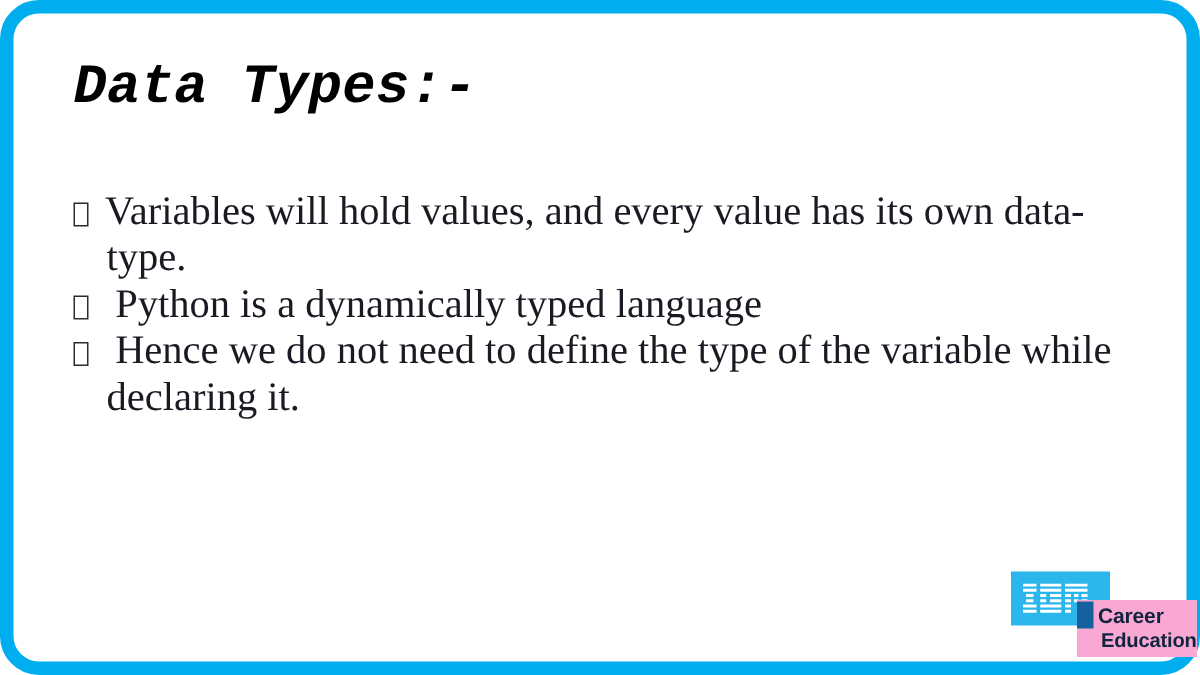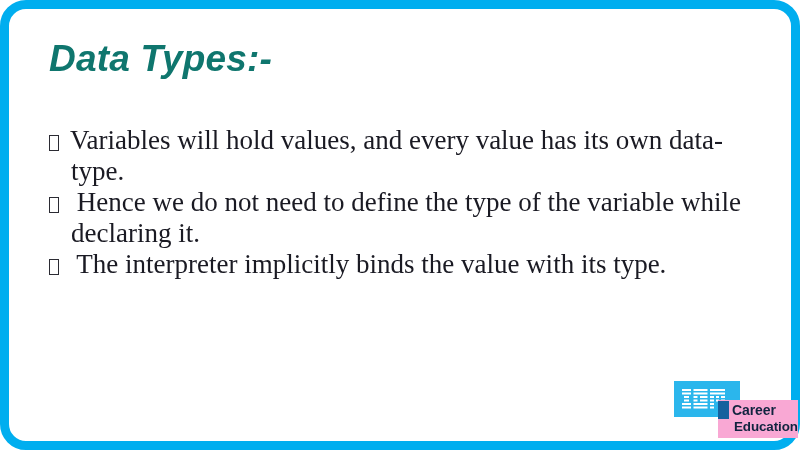--- a/index.html
+++ b/index.html
@@ -48,25 +48,25 @@
     border-radius: 18px;
     overflow: hidden;
     z-index: 1;
   }
 
   
   #slide-title {
     position: absolute;
     left: 40px;
     top: 29px;
-    font-family: Liberation Sans, sans-serif;
+    font-family: Liberation Mono, monospace;
     font-size: 37px;
     font-weight: bold;
     font-style: italic;
-    color: #0f766e;
+    color: #000000;
     letter-spacing: 0.2px;
     white-space: nowrap;
     line-height: 1.15;
     z-index: 3;
   }
 
   
   #bullet-list {
     position: absolute;
     left: 40px;
@@ -162,28 +162,28 @@
   <div id="slide-body">
 
     <div id="slide-title">Data Types:-</div>
 
     <div id="bullet-list">
 
       <div class="bullet-row">
         <span class="bullet-marker"></span><span class="bullet-text">Variables will hold values, and every value has its own data-type.</span>
       </div>
 
+      <div class="bullet-row">
+        <span class="bullet-marker"></span><span class="bullet-text"> Python is a dynamically typed language</span>
+      </div>
 
       <div class="bullet-row">
         <span class="bullet-marker"></span><span class="bullet-text"> Hence we do not need to define the type of the variable while declaring it.</span>
       </div>
 
-      <div class="bullet-row">
-        <span class="bullet-marker"></span><span class="bullet-text"> The interpreter implicitly binds the value with its type.</span>
-      </div>
 
     </div>
   </div>
 
   <div id="slide-frame"></div>
 
   <div id="ibm-logo">
 
     <div id="ibm-block">
       <svg id="ibm-wordmark" viewBox="0 0 100 42" preserveAspectRatio="none">

